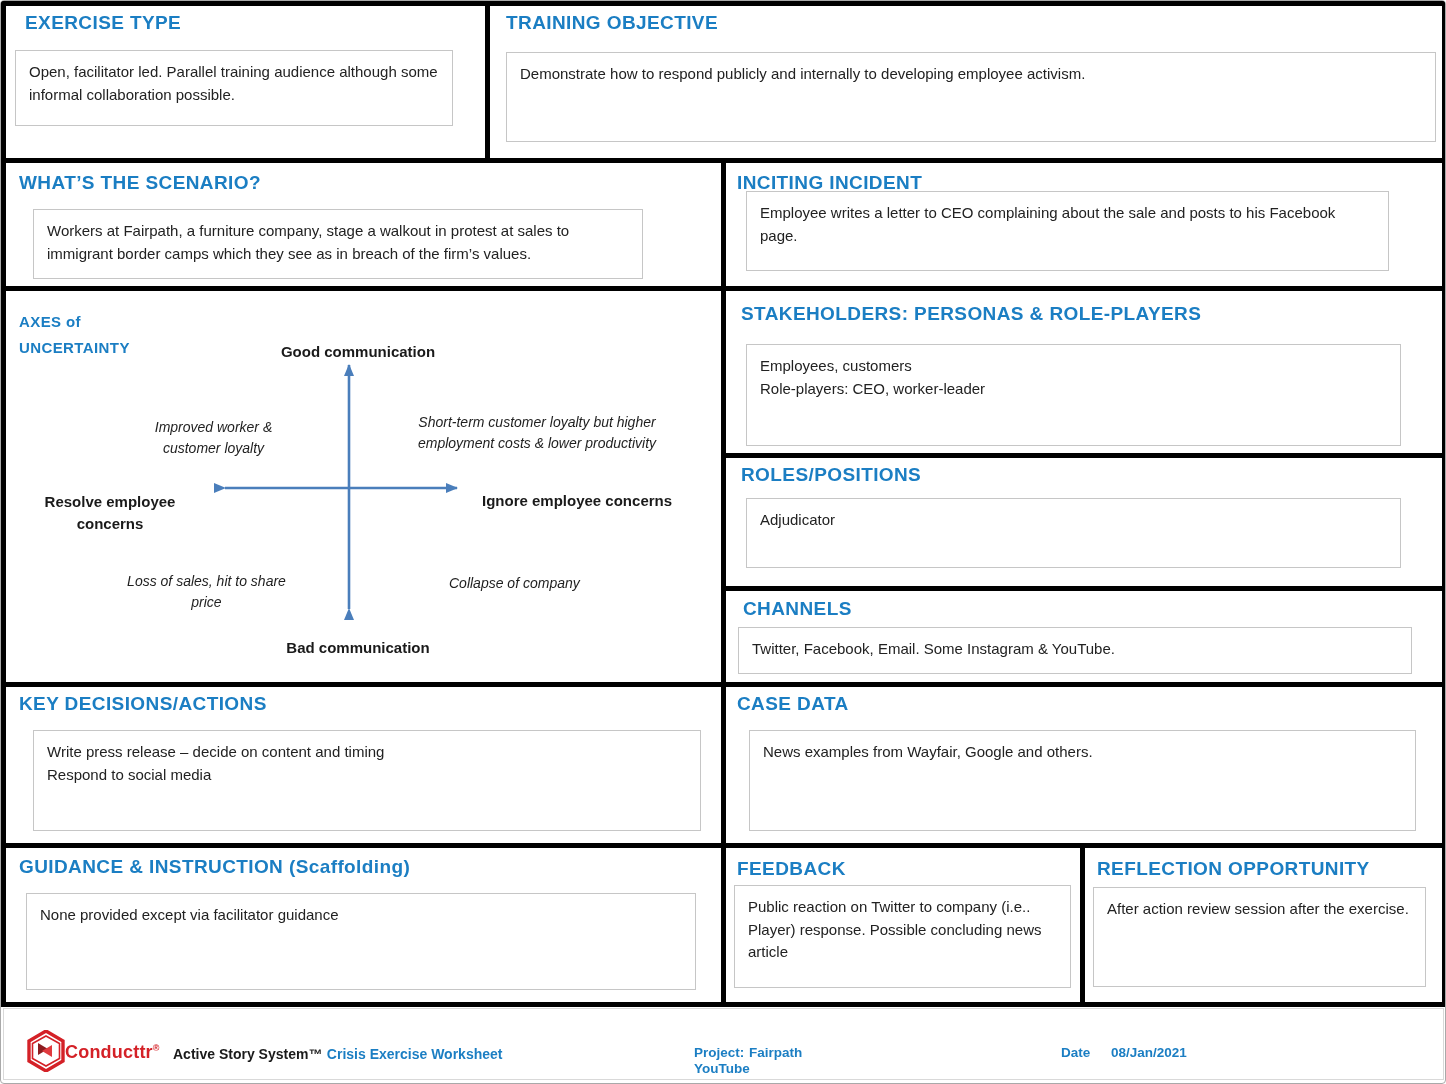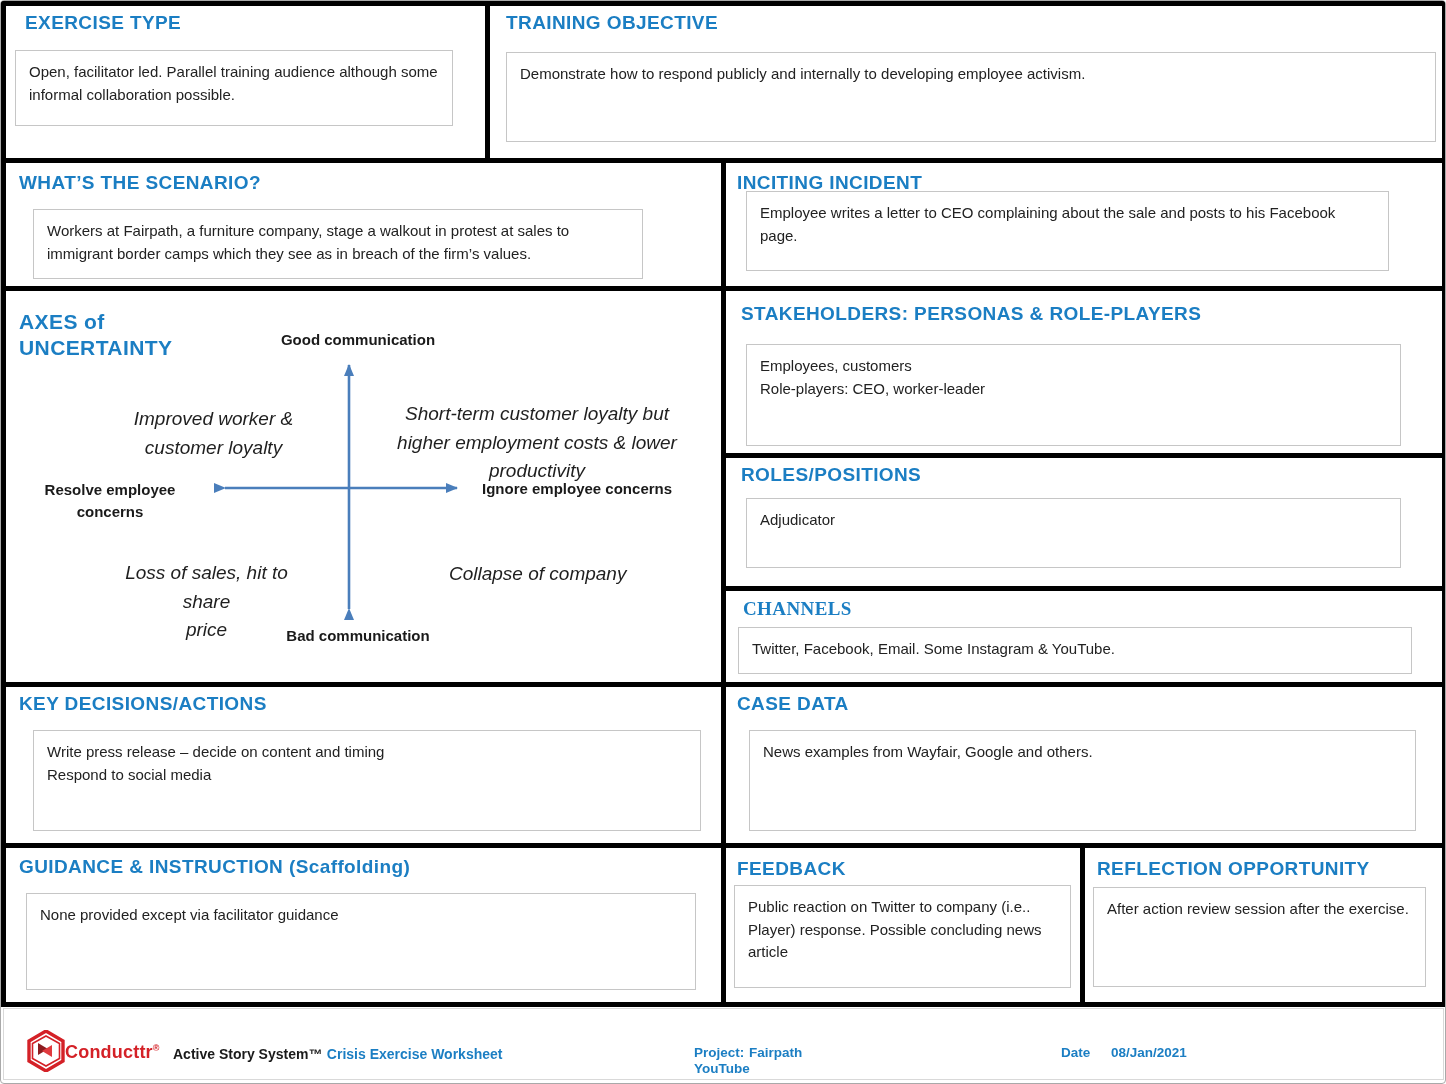--- a/index.html
+++ b/index.html
@@ -6,29 +6,29 @@
   .sheet{
     position:relative;width:1446px;height:1084px;background:#fff;
     font-family:"Liberation Sans","DejaVu Sans",sans-serif;
     border:1px solid #a9a9a9;box-sizing:border-box;border-radius:4px;overflow:hidden;
   }
   .gl{position:absolute;background:#000;}
   .hd{
     position:absolute;color:#1b7ec3;font-weight:bold;font-size:19px;
     letter-spacing:.4px;white-space:nowrap;
   }
-  .hd-axes{font-size:21px;line-height:26px;white-space:pre-line;}
+  .hd-axes{font-size:15px;line-height:26px;white-space:pre-line;}
   .box{
     position:absolute;border:1px solid #c6c6c6;background:#fff;
     padding:10px 13px;box-sizing:border-box;color:#222;font-size:15px;
     line-height:1.5;white-space:pre-line;
   }
-  .axlab{position:absolute;color:#1a1a1a;font-size:15px;}
+  .axlab{position:absolute;color:#1a1a1a;font-size:15px;margin-top:12px;}
   .axlab.bold{font-weight:bold;white-space:pre-line;}
-  .axlab.it{font-style:italic;font-size:19px;color:#1f1f1f;white-space:pre-line;}
+  .axlab.it{font-style:italic;font-size:14px;color:#1f1f1f;white-space:pre-line;}
   .center{text-align:center;}
   .footer{
     position:absolute;left:2px;top:1007px;width:1441px;height:72px;
     border:1px solid #d9d9d9;background:#fff;box-sizing:border-box;
   }
   .f-blue{color:#1b7ec3;font-weight:bold;font-size:13.5px;}
   .f-black{color:#1a1a1a;font-weight:bold;font-size:14px;}
   .brand{position:absolute;left:64px;top:1041px;color:#d42127;font-weight:bold;font-size:18px;letter-spacing:.2px;}
   .brand sup{font-size:9px;}
   .abs{position:absolute;}
@@ -53,21 +53,21 @@
   <div class="gl" style="left:723px;top:585px;width:723px;height:5px;"></div>
 
   <div class="hd" style="left:24px;top:11px;">EXERCISE TYPE</div>
   <div class="hd" style="left:505px;top:11px;">TRAINING OBJECTIVE</div>
   <div class="hd" style="left:18px;top:171px;">WHAT’S THE SCENARIO?</div>
   <div class="hd" style="left:736px;top:171px;">INCITING INCIDENT</div>
   <div class="hd hd-axes" style="left:18px;top:308px;">AXES of
 UNCERTAINTY</div>
   <div class="hd" style="left:740px;top:302px;">STAKEHOLDERS: PERSONAS &amp; ROLE-PLAYERS</div>
   <div class="hd" style="left:740px;top:463px;">ROLES/POSITIONS</div>
-  <div class="hd" style="left:742px;top:597px;font-family:Liberation Serif, serif;">CHANNELS</div>
+  <div class="hd" style="left:742px;top:597px;">CHANNELS</div>
   <div class="hd" style="left:18px;top:692px;">KEY DECISIONS/ACTIONS</div>
   <div class="hd" style="left:736px;top:692px;">CASE DATA</div>
   <div class="hd" style="left:18px;top:855px;">GUIDANCE &amp; INSTRUCTION (Scaffolding)</div>
   <div class="hd" style="left:736px;top:857px;">FEEDBACK</div>
   <div class="hd" style="left:1096px;top:857px;">REFLECTION OPPORTUNITY</div>
 
   <div class="box" style="left:14px;top:49px;width:438px;height:76px;">Open, facilitator led. Parallel training audience although some informal collaboration possible.</div>
   <div class="box" style="left:505px;top:51px;width:930px;height:90px;">Demonstrate how to respond publicly and internally to developing employee activism.</div>
   <div class="box" style="left:32px;top:208px;width:610px;height:70px;">Workers at Fairpath, a furniture company, stage a walkout in protest at sales to immigrant border camps which they see as in breach of the firm’s values.</div>
   <div class="box" style="left:745px;top:190px;width:643px;height:80px;">Employee writes a letter to CEO complaining about the sale and posts to his Facebook page.</div>

